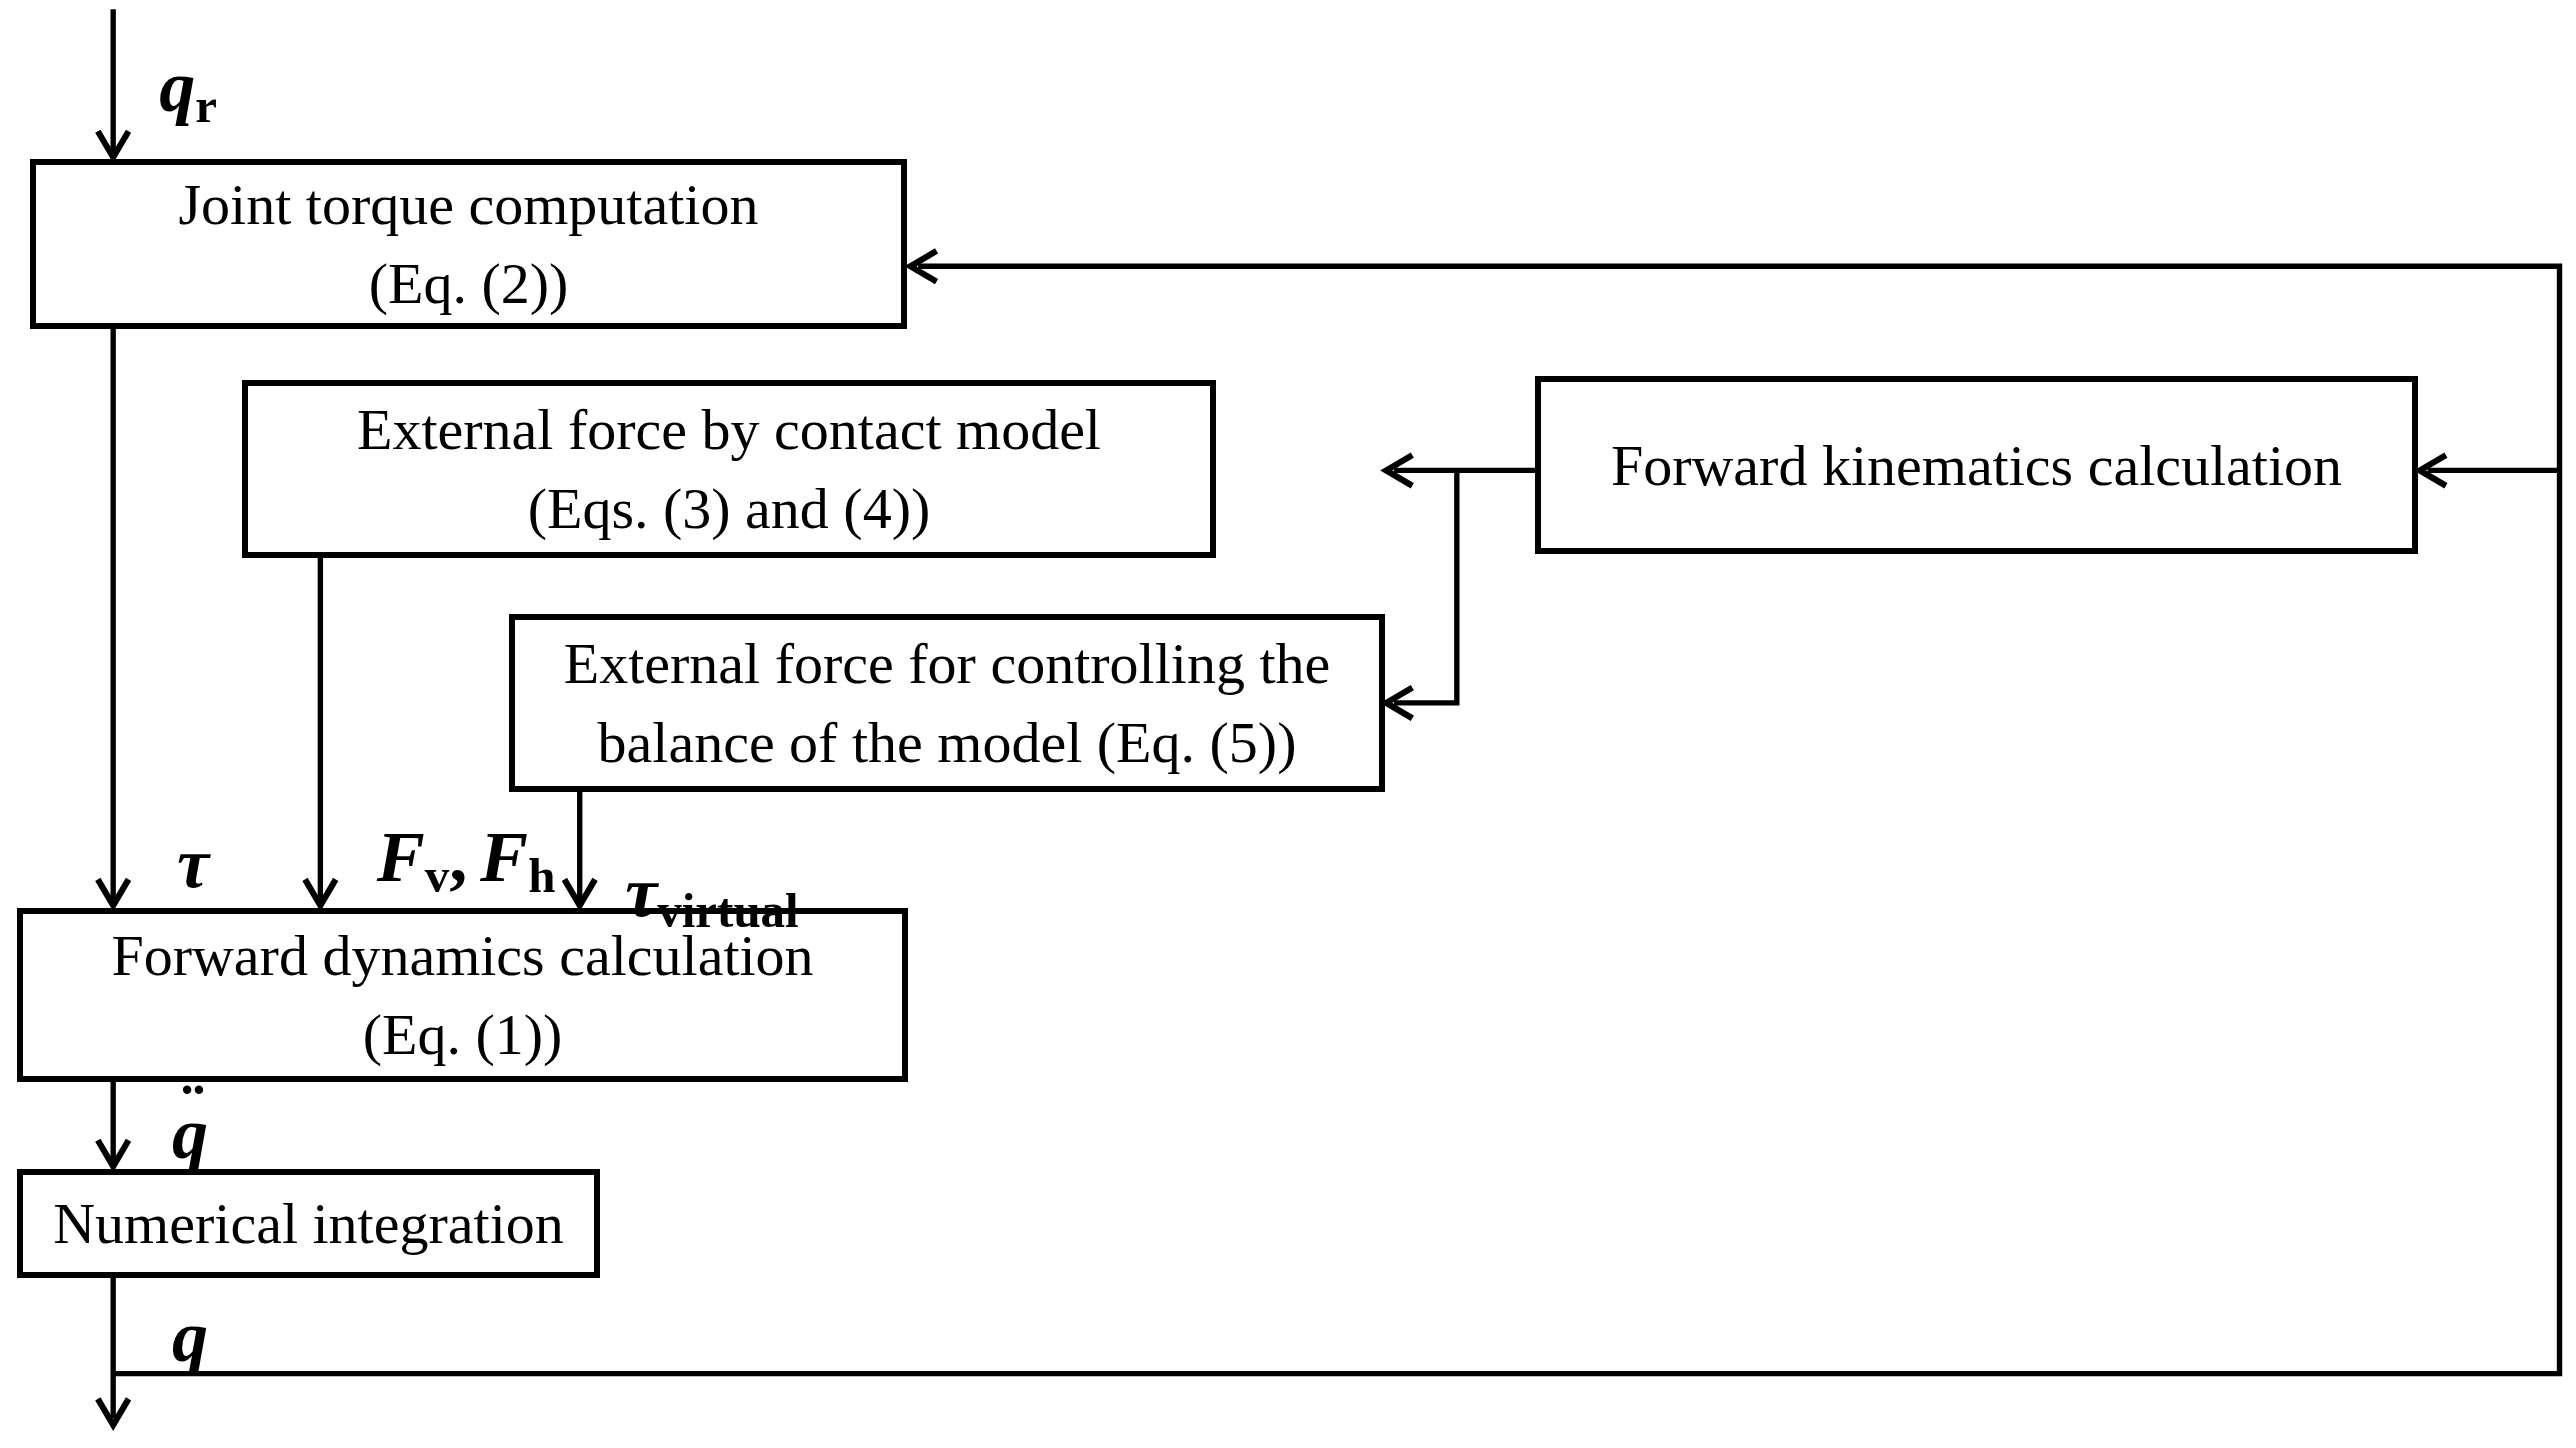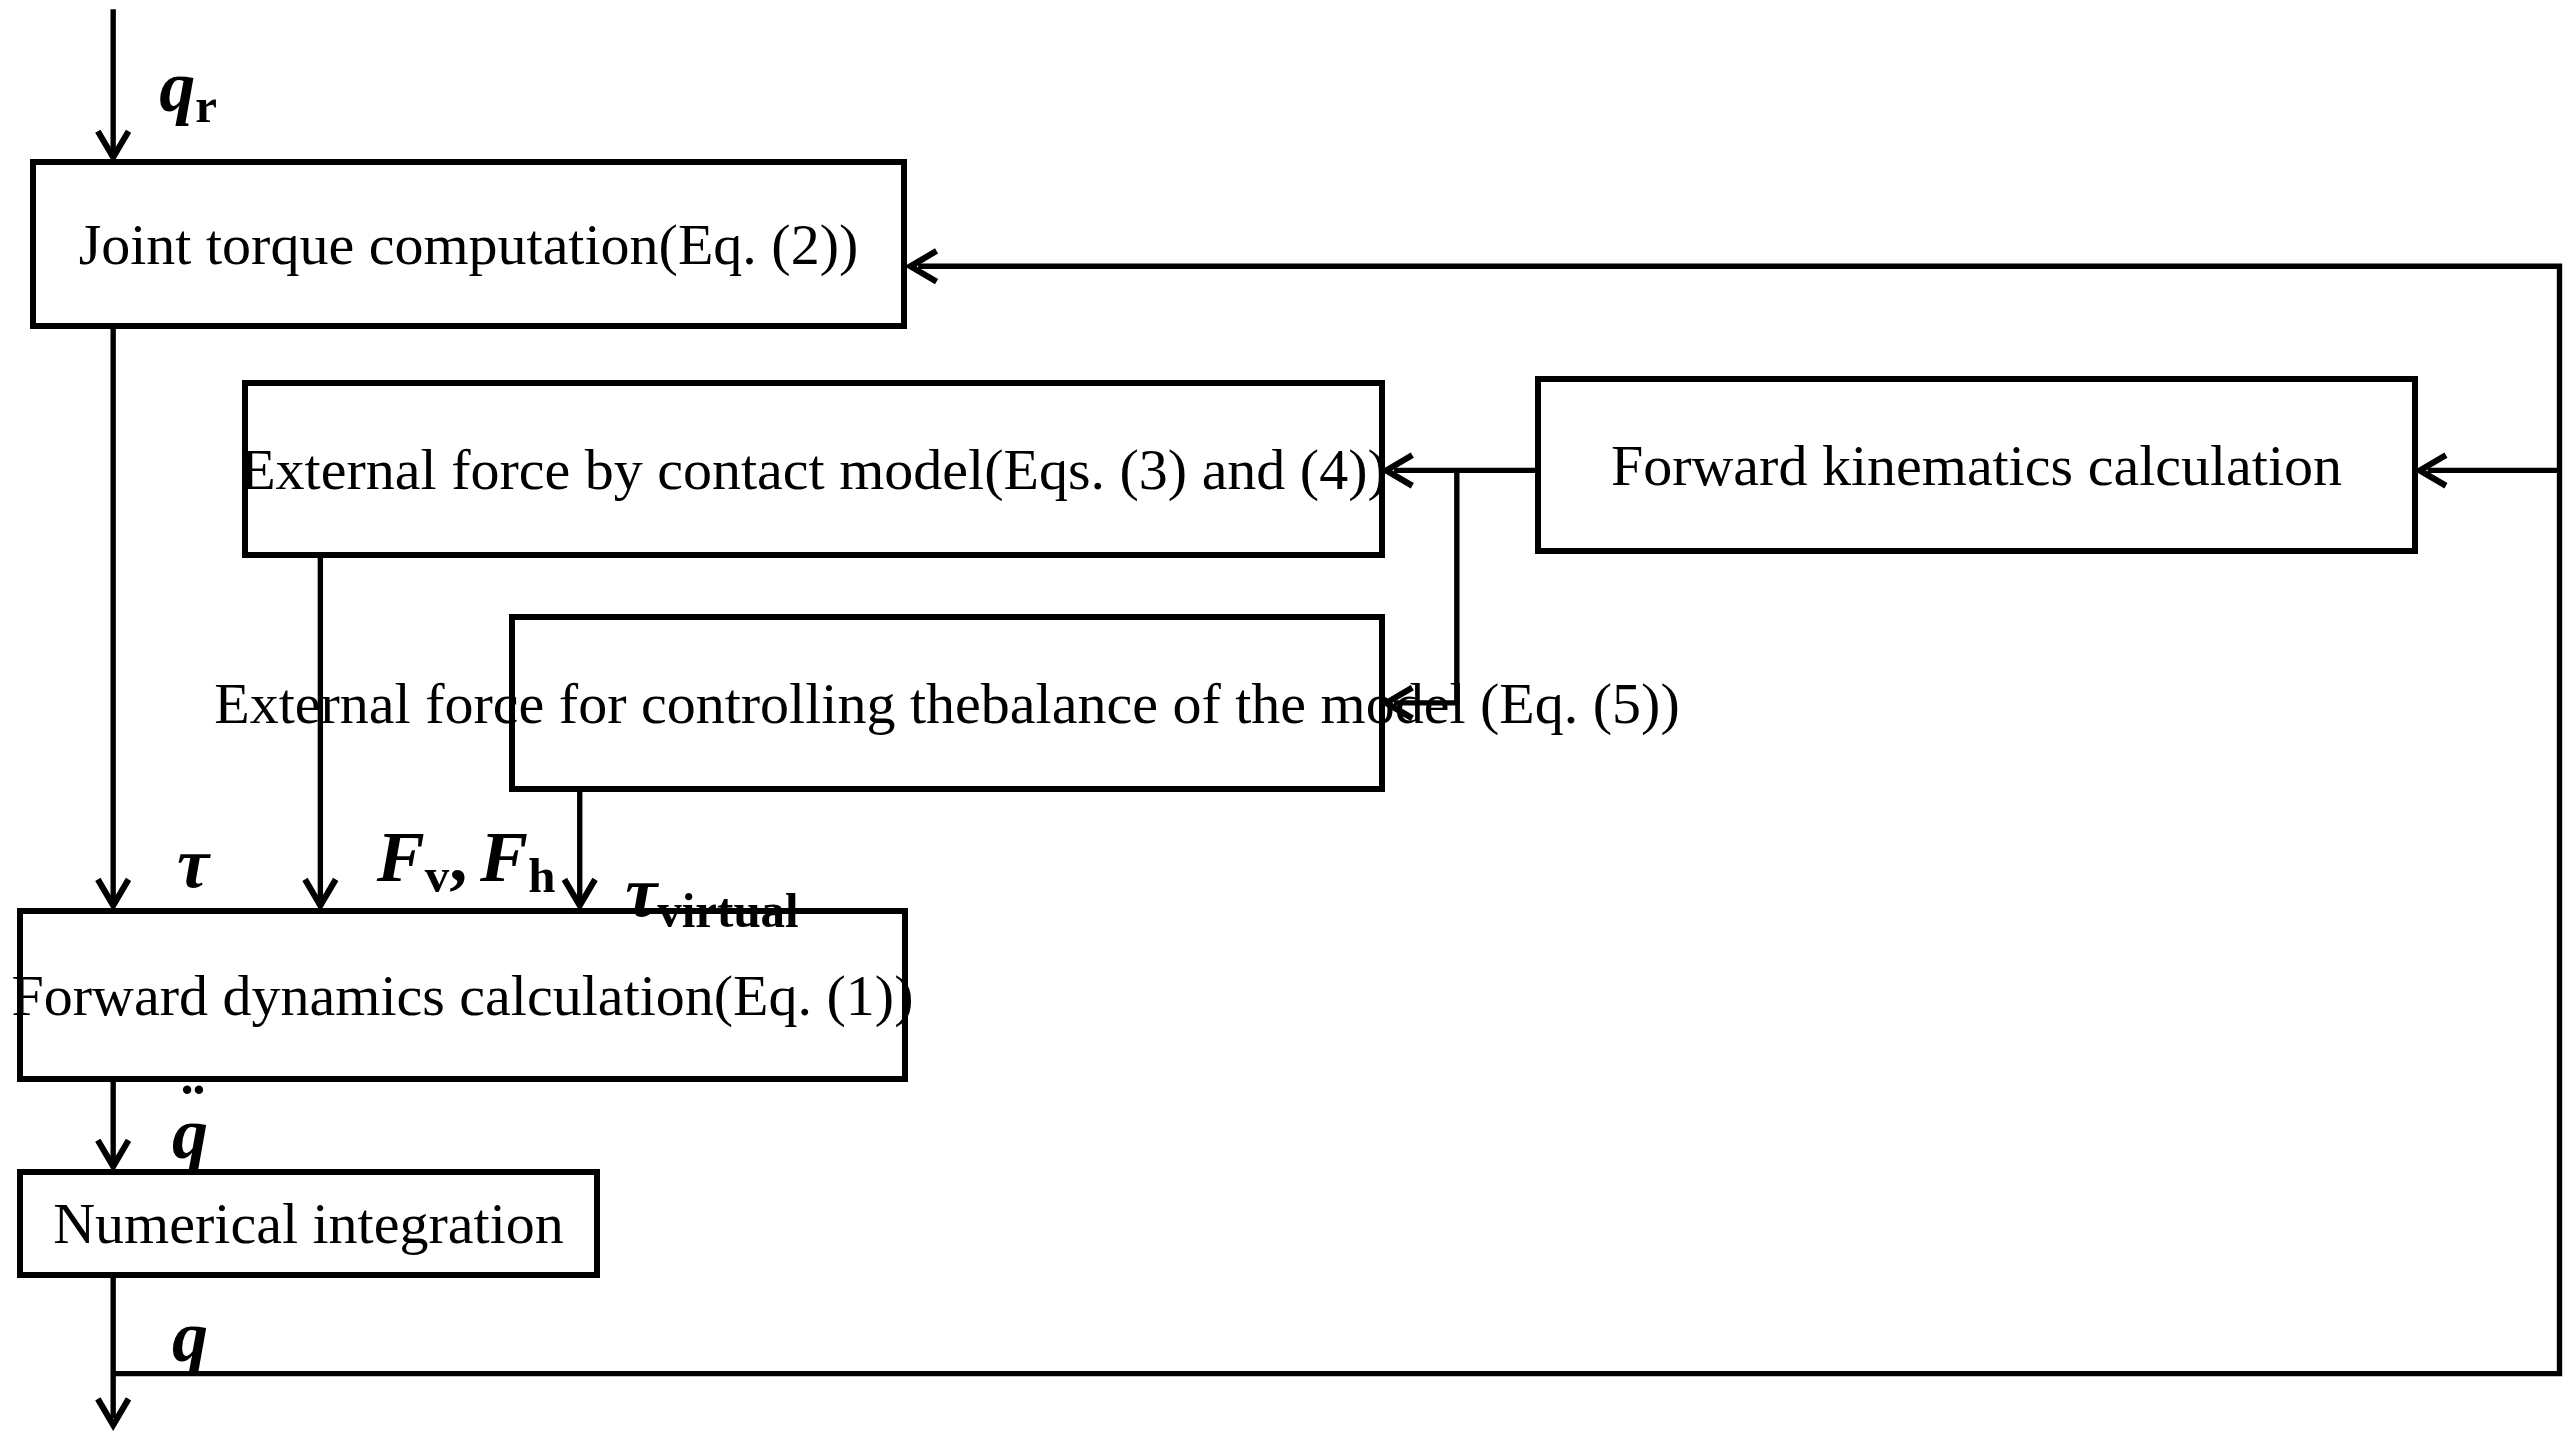--- a/index.html
+++ b/index.html
@@ -32,21 +32,21 @@
     stroke-linecap: butt;
     stroke-linejoin: miter;
   }
   .box {
     position: absolute;
     z-index: 2;
     box-sizing: border-box;
     border: 6.1px solid #000000;
     background: #ffffff;
     display: flex;
-    flex-direction: row;
+    flex-direction: column;
     align-items: center;
     justify-content: center;
     text-align: center;
     font-size: 58px;
     line-height: 79px;
     white-space: nowrap;
   }
   .sym-label {
     position: absolute;
     z-index: 3;
@@ -76,21 +76,21 @@
     position: absolute;
     left: 58%;
     top: -0.34em;
     transform: translateX(-50%);
     font-style: normal;
     font-weight: bold;
     line-height: 1;
   }
   
   #box-joint-torque        { left: 30px;   top: 159px;  width: 877px; height: 170px; }
-  #box-contact-force       { left: 242px;  top: 380px;  width: 1143px; height: 178px; }
+  #box-contact-force       { left: 242px;  top: 380px;  width: 974px; height: 178px; }
   #box-forward-kinematics  { left: 1535px; top: 376px;  width: 883px; height: 178px; }
   #box-balance-force       { left: 509px;  top: 614px;  width: 876px; height: 178px; }
   #box-forward-dynamics    { left: 17px;   top: 908px; width: 891px; height: 174px; justify-content: center; }
   #box-numerical-integration { left: 17px; top: 1169px; width: 583px;  height: 109px; }
   
   #label-qr          { left: 188px; top: 91px; }
   #label-tau         { left: 193px; top: 863px; }
   #label-forces      { left: 466px; top: 861px; text-align: right; }
   #label-tau-virtual { left: 712px; top: 896px; }
   #label-qddot       { left: 190px; top: 1134px; }

